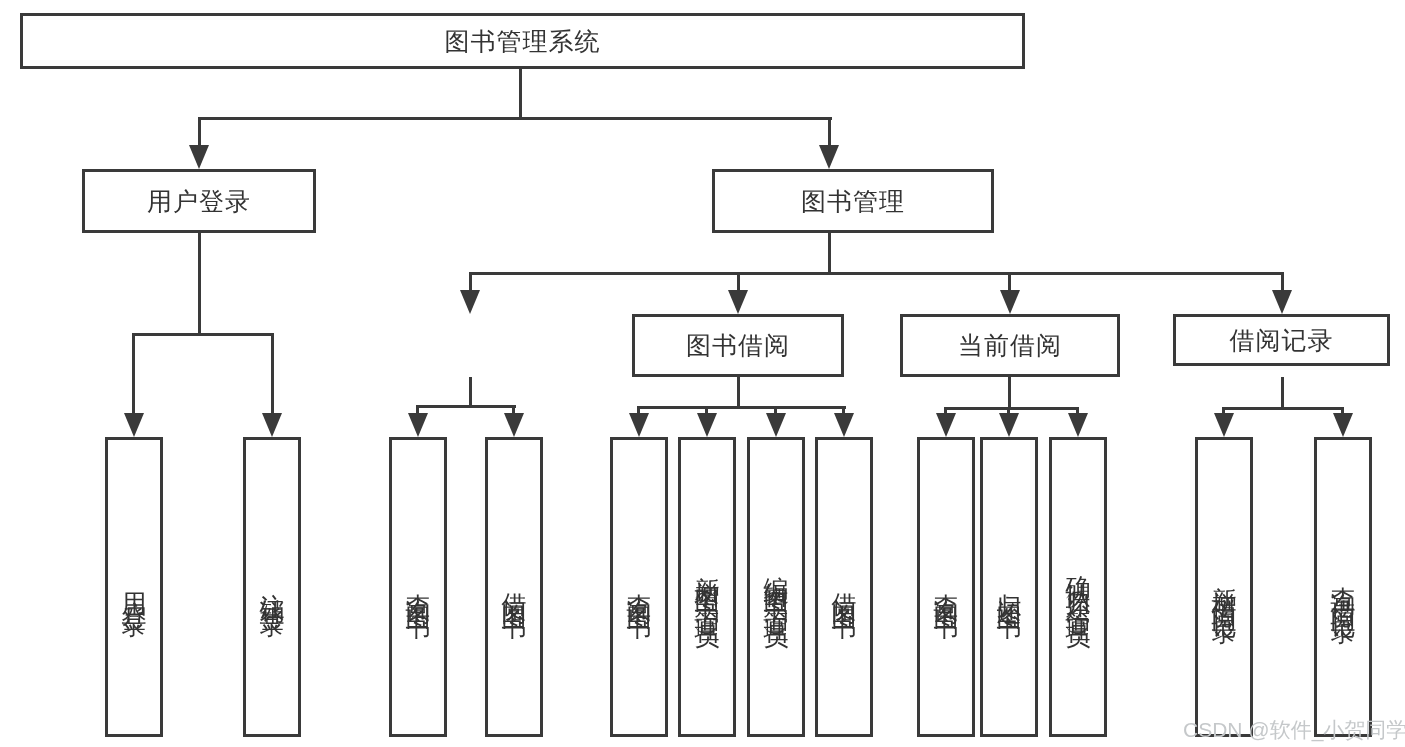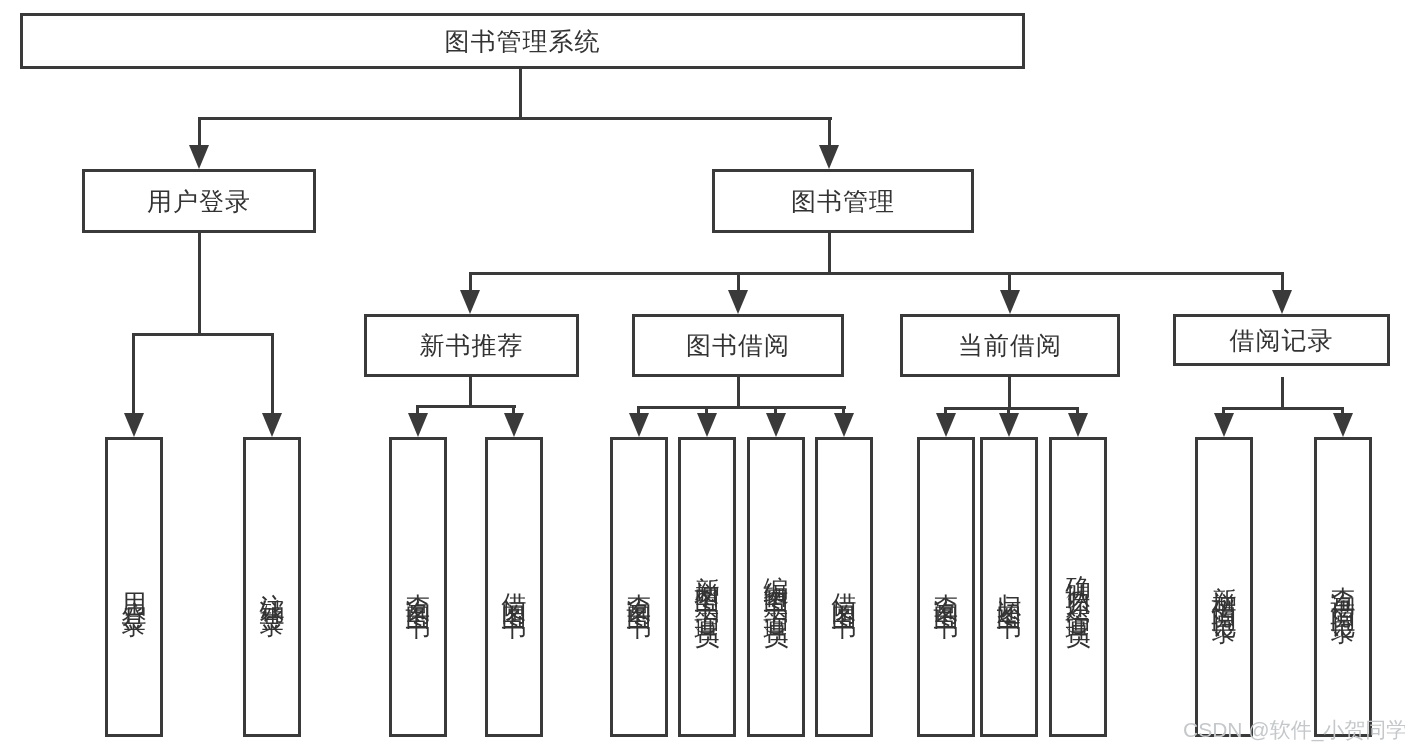--- a/index.html
+++ b/index.html
@@ -35,41 +35,40 @@
   <div class="box" style="left:20px;top:13px;width:1005px;height:56px;">图书管理系统</div>
 
   <div class="vl" style="left:519px;top:69px;width:3px;height:51px;"></div>
   <div class="hl" style="left:198px;top:117px;width:634px;height:3px;"></div>
   <div class="vl" style="left:198px;top:117px;width:3px;height:32px;"></div>
   <div class="ar" style="left:189px;top:145px;"></div>
   <div class="vl" style="left:828px;top:117px;width:3px;height:32px;"></div>
   <div class="ar" style="left:819px;top:145px;"></div>
 
   <div class="box" style="left:82px;top:169px;width:234px;height:64px;">用户登录</div>
-  <div class="box" style="left:712px;top:169px;width:262px;height:64px;">图书管理</div>
+  <div class="box" style="left:712px;top:169px;width:282px;height:64px;">图书管理</div>
 
   <div class="vl" style="left:198px;top:233px;width:3px;height:103px;"></div>
   <div class="hl" style="left:132px;top:333px;width:142px;height:3px;"></div>
   <div class="vl" style="left:132px;top:333px;width:3px;height:82px;"></div>
   <div class="ar" style="left:124px;top:413px;"></div>
   <div class="vl" style="left:271px;top:333px;width:3px;height:82px;"></div>
   <div class="ar" style="left:262px;top:413px;"></div>
 
   <div class="vl" style="left:828px;top:233px;width:3px;height:42px;"></div>
   <div class="hl" style="left:469px;top:272px;width:815px;height:3px;"></div>
   <div class="vl" style="left:469px;top:272px;width:3px;height:20px;"></div>
   <div class="ar" style="left:460px;top:290px;"></div>
   <div class="vl" style="left:737px;top:272px;width:3px;height:20px;"></div>
   <div class="ar" style="left:728px;top:290px;"></div>
   <div class="vl" style="left:1008px;top:272px;width:3px;height:20px;"></div>
   <div class="ar" style="left:1000px;top:290px;"></div>
   <div class="vl" style="left:1281px;top:272px;width:3px;height:20px;"></div>
   <div class="ar" style="left:1272px;top:290px;"></div>
 
-  <div class="box" style="left:364px;top:314px;width:215px;height:63px;">新书推荐</div>
   <div class="box" style="left:632px;top:314px;width:212px;height:63px;">图书借阅</div>
   <div class="box" style="left:900px;top:314px;width:220px;height:63px;font-family:Liberation Mono, monospace;">当前借阅</div>
   <div class="box" style="left:1173px;top:314px;width:217px;height:52px;">借阅记录</div>
 
   <div class="vl" style="left:469px;top:377px;width:3px;height:31px;"></div>
   <div class="hl" style="left:416px;top:405px;width:100px;height:3px;"></div>
   <div class="vl" style="left:416px;top:405px;width:3px;height:12px;"></div>
   <div class="ar" style="left:408px;top:413px;"></div>
   <div class="vl" style="left:512px;top:405px;width:3px;height:12px;"></div>
   <div class="ar" style="left:504px;top:413px;"></div>

